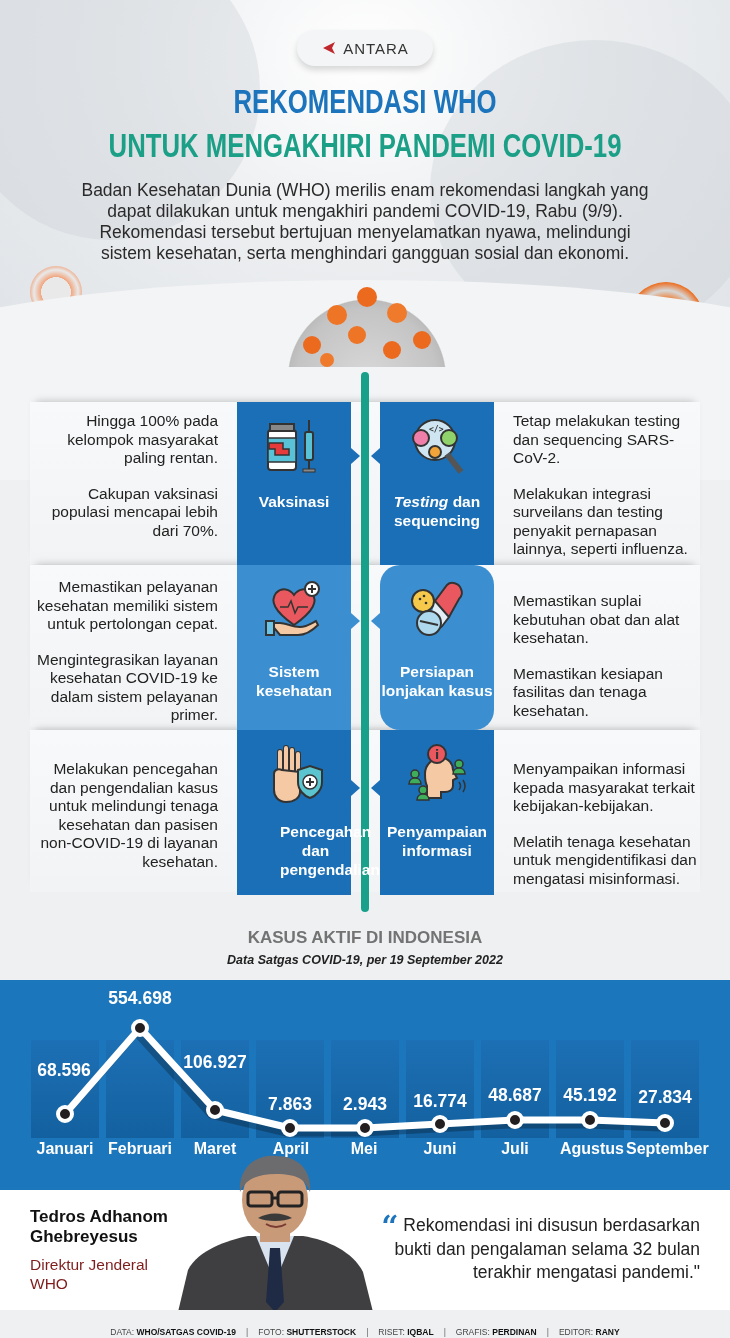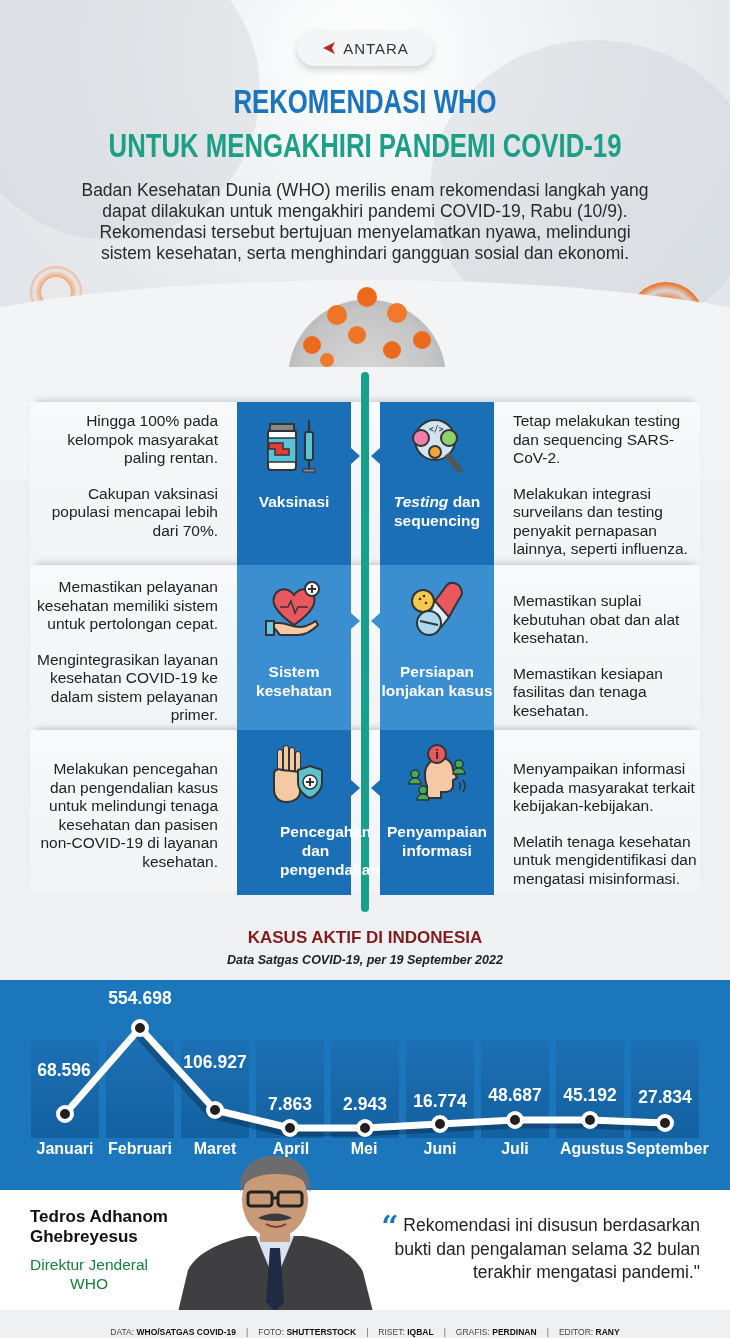--- a/index.html
+++ b/index.html
@@ -35,32 +35,32 @@
   .box .label { position: absolute; left: 0; width: 114px; }
   .box .ico { position: absolute; left: 27px; top: 14px; width: 60px; height: 60px; }
   .arrow-r { position: absolute; width: 0; height: 0; border-top: 8px solid transparent; border-bottom: 8px solid transparent; border-left: 9px solid #1a6fb6; }
   .arrow-l { position: absolute; width: 0; height: 0; border-top: 8px solid transparent; border-bottom: 8px solid transparent; border-right: 9px solid #1a6fb6; }
   .desc { position: absolute; font-family: "Liberation Sans", sans-serif; font-size: 15.5px; line-height: 18.5px; color: #222; }
   .desc.left { text-align: right; }
   .desc.right { text-align: left; }
   .desc p + p { margin-top: 17px; }
 
   
-  .chart-title { position: absolute; left: 0; top: 928px; width: 730px; text-align: center; font-family: "Liberation Sans", sans-serif; font-weight: bold; font-size: 17px; color: #7f1d1d; }
+  .chart-title { position: absolute; left: 0; top: 928px; width: 730px; text-align: center; font-family: "Liberation Sans", sans-serif; font-weight: bold; font-size: 17px; color: #737373; }
   .chart-sub { position: absolute; left: 0; top: 953px; width: 730px; text-align: center; font-family: "Liberation Sans", sans-serif; font-style: italic; font-weight: bold; font-size: 12.5px; color: #222; }
   .chart-area { position: absolute; left: 0; top: 980px; width: 730px; height: 210px; background: #1c76bc; }
   .col { position: absolute; top: 60px; width: 68px; height: 98px; background: linear-gradient(#1d6fb4 0%, #125e9c 100%); opacity: 0.9; }
   .val { position: absolute; font-family: "Liberation Sans", sans-serif; font-weight: bold; font-size: 17.5px; color: #fff; width: 90px; text-align: center; }
   .month { position: absolute; top: 160px; width: 80px; text-align: center; font-family: "Liberation Sans", sans-serif; font-weight: bold; font-size: 16px; color: #fff; }
   svg.line { position: absolute; left: 0; top: 0; }
 
   
   .quote-area { position: absolute; left: 0; top: 1190px; width: 730px; height: 120px; background: #fff; }
   .person-name { position: absolute; left: 30px; top: 1207px; font-family: "Liberation Sans", sans-serif; font-weight: bold; font-size: 17px; line-height: 20px; color: #111; }
-  .person-role { position: absolute; left: 30px; top: 1255px; font-family: "Liberation Sans", sans-serif; font-size: 15.5px; line-height: 19px; color: #15803d; text-align: center; }
+  .person-role { position: absolute; left: 30px; top: 1255px; font-family: "Liberation Sans", sans-serif; font-size: 15.5px; line-height: 19px; color: #7f1d1d; }
   .quote { position: absolute; left: 345px; top: 1214px; width: 355px; text-align: right; font-family: "Liberation Sans", sans-serif; font-size: 17.5px; line-height: 23px; color: #222; }
   .qmark { color: #1c75bc; font-weight: bold; font-size: 30px; font-family: "DejaVu Serif", serif; vertical-align: -6px; }
   .portrait { position: absolute; left: 178px; top: 1152px; width: 195px; height: 160px; }
 
   .footer { position: absolute; left: 0; top: 1310px; width: 730px; height: 44px; background: #eef0f2; display: flex; justify-content: center; align-items: center; gap: 10px;
     font-family: "Liberation Sans", sans-serif; font-size: 8.5px; color: #444; border-radius: 11px; }
   .footer b { color: #111; }
   .footer .sep { color: #666; }
 </style>
 </head>
@@ -81,21 +81,21 @@
     <div class="logo-pill">
       <svg class="logo-mark" viewBox="0 0 16 16">
         <path d="M14 2 L2 8 L14 14 L11 8 Z" fill="#c0262d"></path>
       </svg>
       <span class="logo-text">ANTARA</span>
     </div>
     <div class="title1">REKOMENDASI WHO</div>
     <div class="title2">UNTUK MENGAKHIRI PANDEMI COVID-19</div>
     <div class="intro">
       <div>Badan Kesehatan Dunia (WHO) merilis enam rekomendasi langkah yang</div>
-      <div>dapat dilakukan untuk mengakhiri pandemi COVID-19, Rabu (10/9).</div>
+      <div>dapat dilakukan untuk mengakhiri pandemi COVID-19, Rabu (9/9).</div>
       <div>Rekomendasi tersebut bertujuan menyelamatkan nyawa, melindungi</div>
       <div>sistem kesehatan, serta menghindari gangguan sosial dan ekonomi.</div>
     </div>
   </div>
 
   <div class="curve"></div>
 
   <div class="virus" style="left:282px;top:285px;width:170px;height:170px;background:radial-gradient(circle at 50% 55%,#d8d8d8 0%,#c4c4c4 55%,#bcbcbc 62%,transparent 63%);clip-path:inset(0 0 88px 0);"></div>
   <svg style="position:absolute;left:282px;top:285px;" width="170" height="82">
     <circle cx="30" cy="60" r="9" fill="#ec6a1e"></circle>
@@ -161,21 +161,21 @@
       <polyline points="16,28 24,28 27,22 31,34 34,28 44,28" fill="none" stroke="#333" stroke-width="1.5"></polyline>
       <circle cx="48" cy="10" r="7" fill="#fff" stroke="#333" stroke-width="2"></circle>
       <path d="M48 6v8M44 10h8" stroke="#333" stroke-width="2"></path>
       <path d="M6 44 h10 c6 0 12 4 20 4 c6 0 12-4 16-6 l2 4 c-6 6-12 10-20 10 h-18 z" fill="#f4c9a4" stroke="#333" stroke-width="2"></path>
       <rect x="2" y="42" width="8" height="14" fill="#6dc3e6" stroke="#333" stroke-width="2"></rect>
     </svg>
     <div class="label" style="top:97px;">Sistem kesehatan</div>
   </div>
   <div class="arrow-r" style="left:351px;top:613px;border-left-color:#3b8fd1;"></div>
 
-  <div class="box light" style="left:380px;top:565px;height:165px;">
+  <div class="box light" style="left:380px;top:565px;height:165px;border-radius:20px;">
     <svg class="ico" viewBox="0 0 60 60">
       <path d="M28 22 L40 6 C44 2 52 4 54 10 C56 14 54 18 52 20 L42 38" fill="#e8585e" stroke="#333" stroke-width="2"></path>
       <path d="M28 22 L42 38 L36 46 C32 52 24 50 22 44" fill="#e4eef6" stroke="#333" stroke-width="2"></path>
       <circle cx="16" cy="22" r="11" fill="#f6c94a" stroke="#333" stroke-width="2"></circle>
       <circle cx="13" cy="20" r="1.3" fill="#333"></circle>
         <circle cx="19" cy="24" r="1.3" fill="#333"></circle>
         <circle cx="17" cy="17" r="1.3" fill="#333"></circle>
       <circle cx="22" cy="44" r="12" fill="#aed8ee" stroke="#333" stroke-width="2"></circle>
       <line x1="13" y1="42" x2="31" y2="46" stroke="#333" stroke-width="2"></line>
     </svg>

